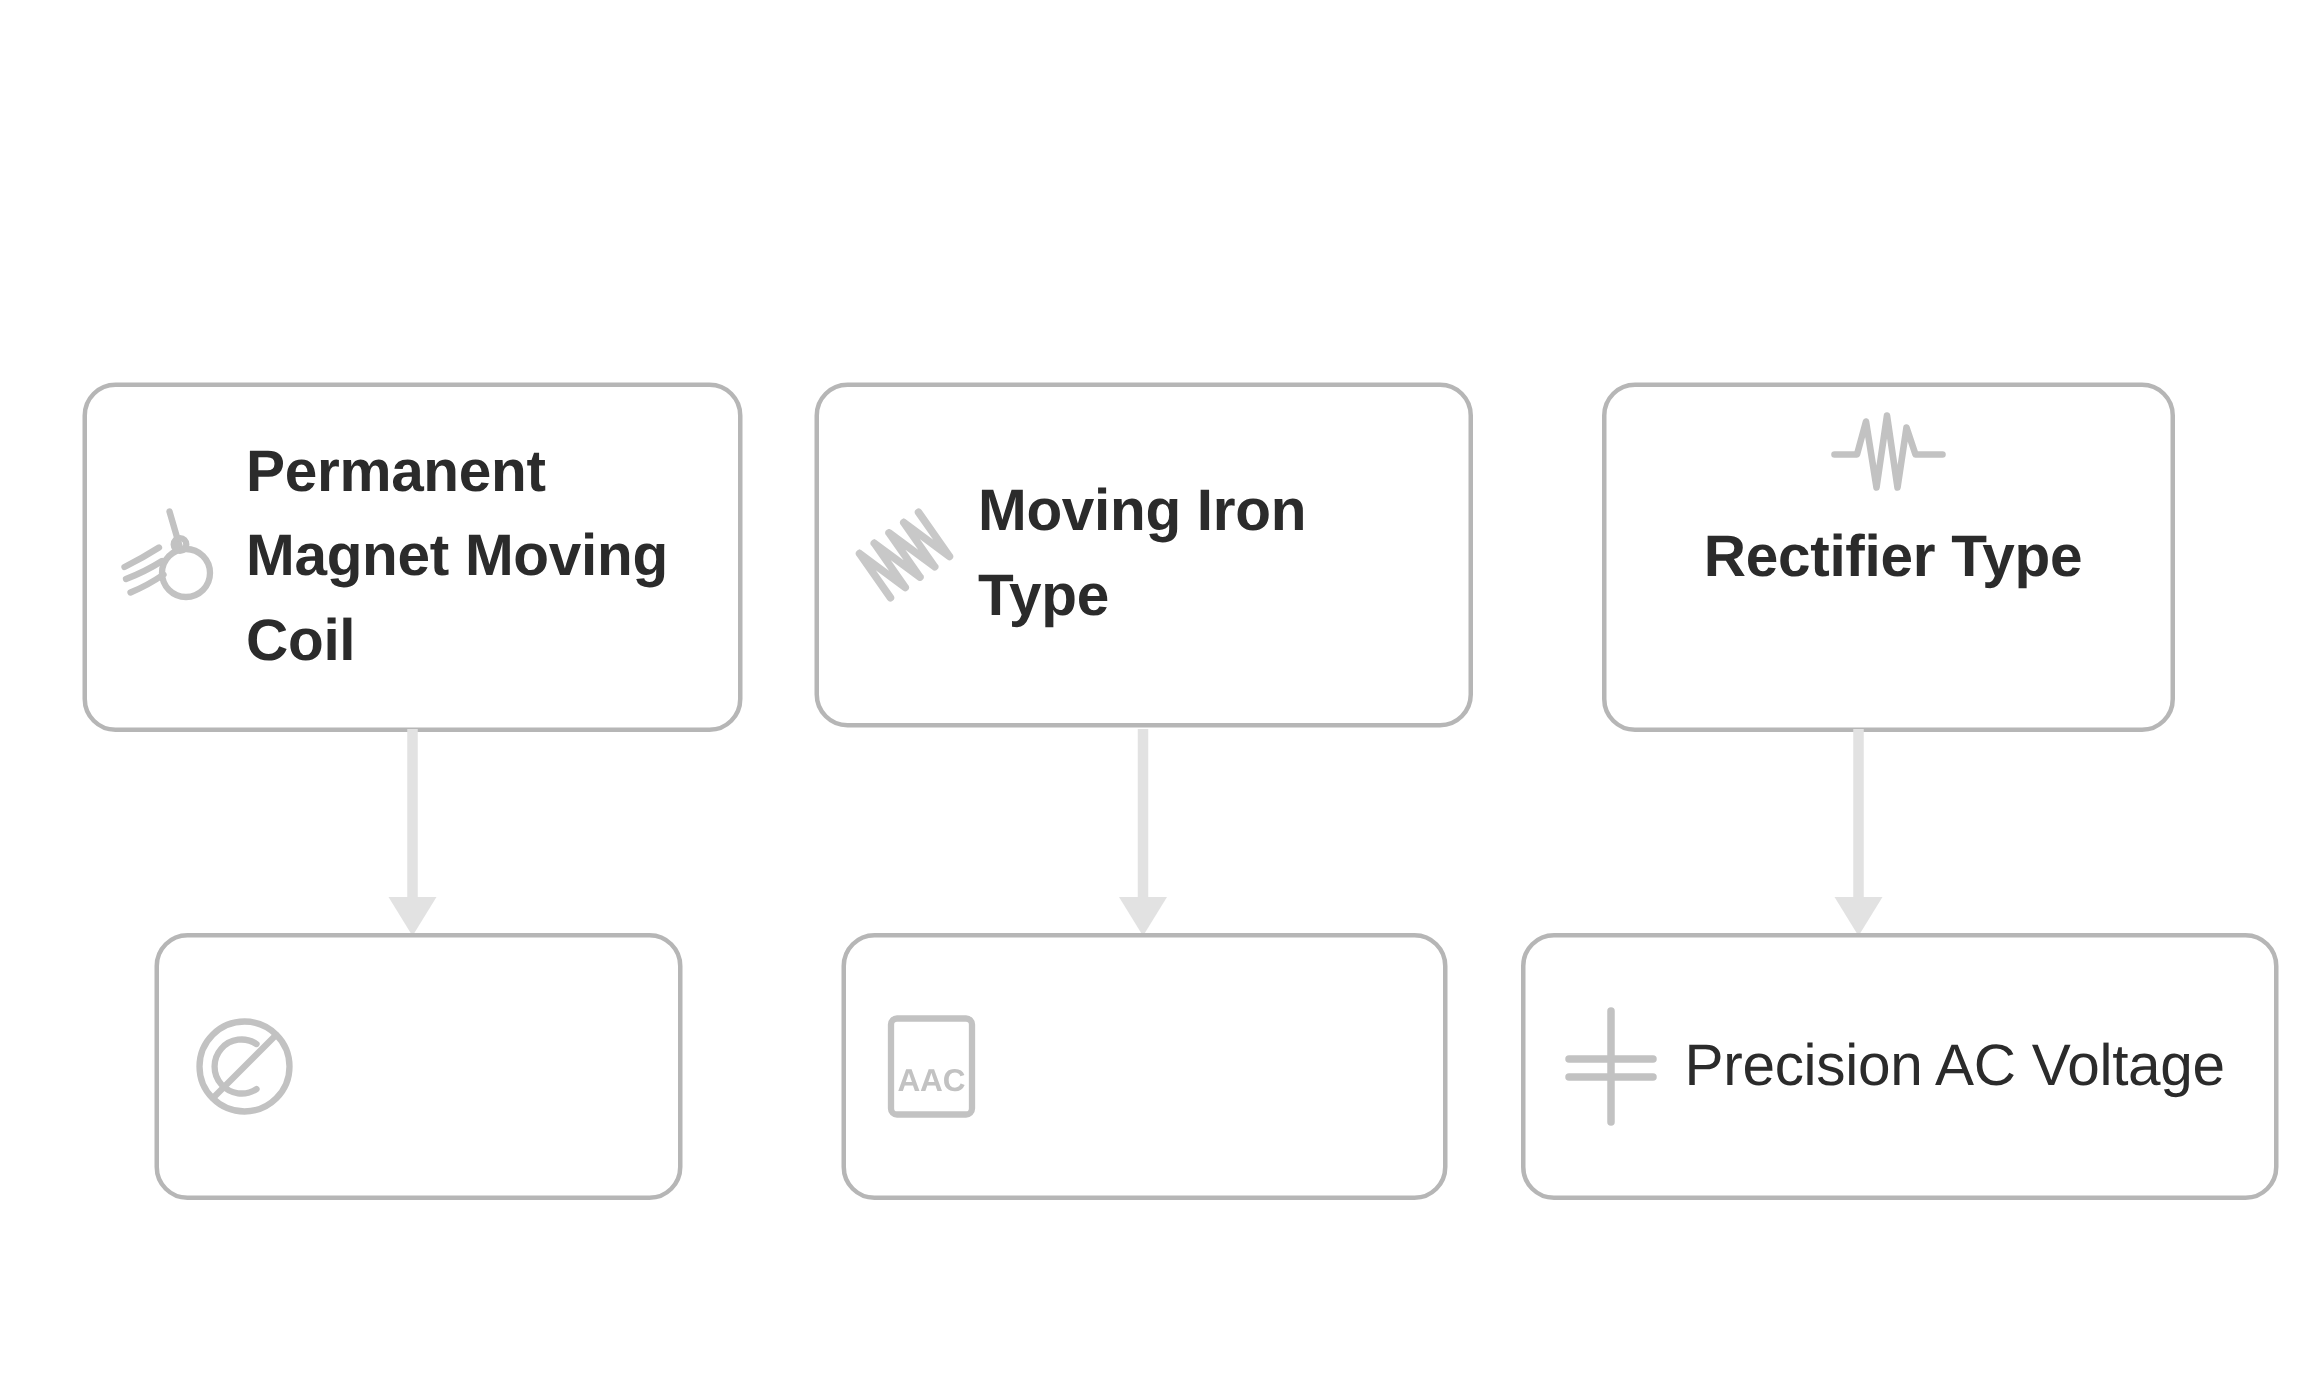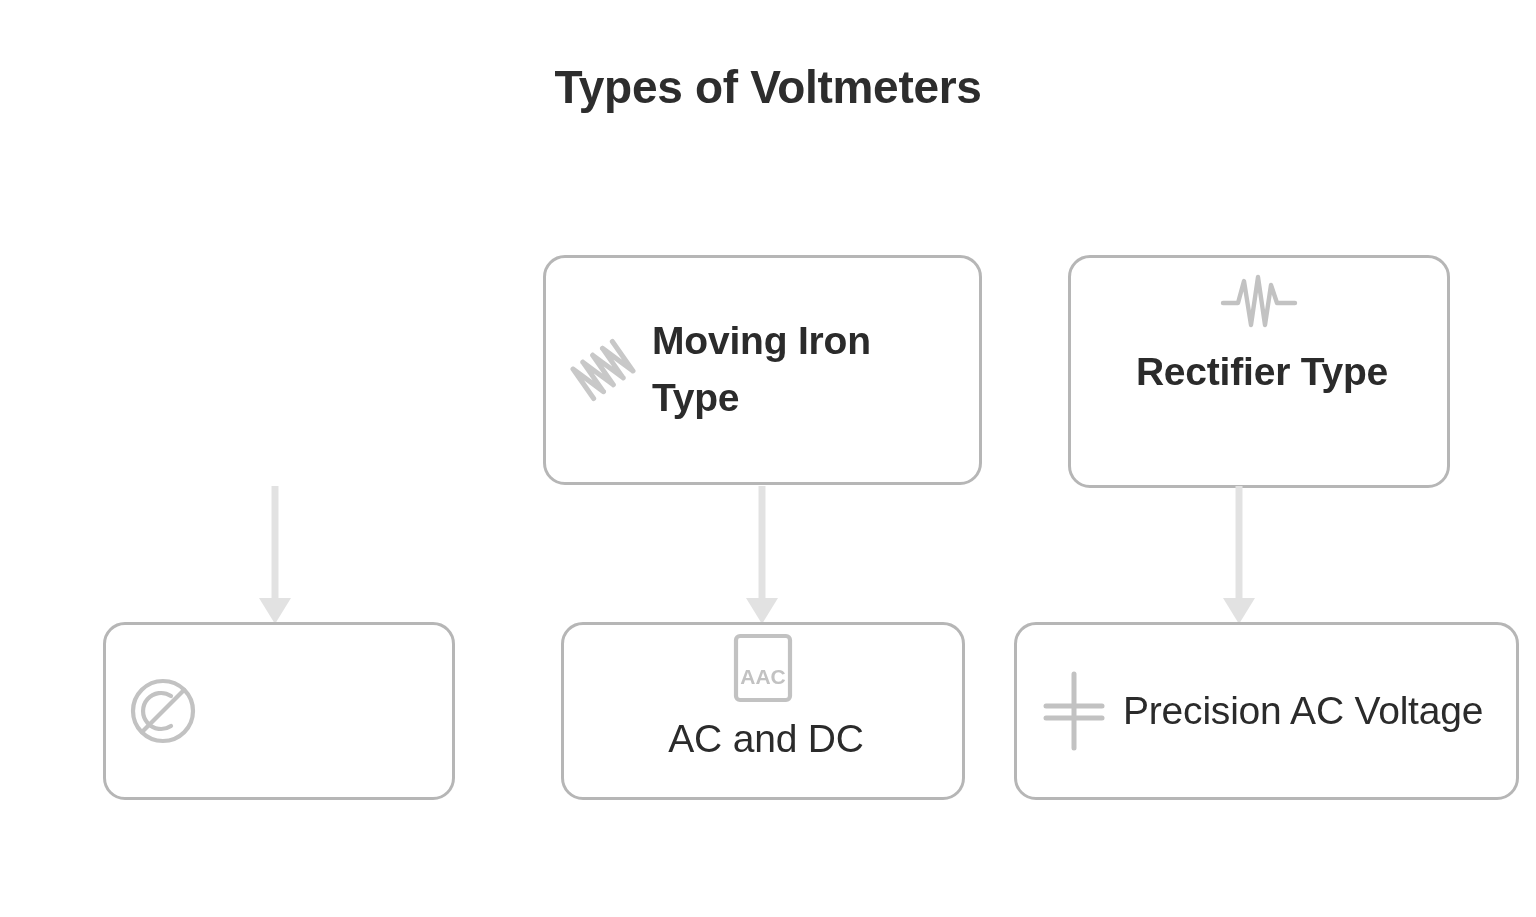--- a/index.html
+++ b/index.html
@@ -79,42 +79,56 @@
     letter-spacing: -0.2px;
   }
 
   
   #card-pmmc   { left: 55px;   top: 255px; width: 440px; height: 233px; }
   #card-mi     { left: 543px;  top: 255px; width: 439px; height: 230px; }
   #card-rect   { left: 1068px; top: 255px; width: 382px; height: 233px; flex-direction: column; }
 
   
   #card-dc     { left: 103px;  top: 622px; width: 352px; height: 178px; }
-  #card-acdc   { left: 561px;  top: 622px; width: 404px; height: 178px; flex-direction: column; }
+  #card-acdc   { left: 561px;  top: 622px; width: 404px; height: 178px; }
   #card-pac    { left: 1014px; top: 622px; width: 505px; height: 178px; }
 
   
   .connector {
     position: absolute;
     width: 40px;
     height: 140px;
   }
   #arrow-1 { left: 255px;  top: 486px; }
   #arrow-2 { left: 742px;  top: 486px; }
   #arrow-3 { left: 1219px; top: 486px; }
 
   .icon-svg { display: block; }
 </style>
 </head>
 <body>
 
 <div id="diagram-root">
 
-  <div class="page-title">Types of Voltmeters</div>
-
+
+  <div class="card top" id="card-pmmc">
+    <span class="icon-slot">
+      <svg class="icon-svg" width="80" height="80" viewBox="0 0 80 80" aria-hidden="true">
+        <g fill="none" stroke="#c2c2c2" stroke-width="4.2" stroke-linecap="round">
+          <circle cx="49" cy="50" r="16"></circle>
+          <line x1="45" y1="33" x2="38" y2="9"></line>
+          <circle cx="45" cy="31" r="4.2"></circle>
+          <path d="M8 46 Q20 40 31 33"></path>
+          <path d="M9 54 Q22 49 33 42"></path>
+          <path d="M12 63 Q24 58 34 51"></path>
+        </g>
+      </svg>
+    </span>
+    <span class="card-label">Permanent Magnet Moving Coil</span>
+  </div>
 
   <div class="card top" id="card-mi">
     <span class="icon-slot">
       <svg class="icon-svg" width="76" height="76" viewBox="0 0 76 76" aria-hidden="true">
         <g transform="rotate(-35 38 38)">
           <path d="M14 20 L14 56 M14 20 L26 56 M26 56 L26 20 M26 20 L38 56 M38 56 L38 20 M38 20 L50 56 M50 56 L50 20 M50 20 L62 56 M62 56 L62 20" fill="none" stroke="#c8c8c8" stroke-width="5" stroke-linecap="round" stroke-linejoin="round"></path>
         </g>
       </svg>
     </span>
     <span class="card-label">Moving Iron Type</span>
@@ -162,21 +176,20 @@
     </span>
   </div>
 
   <div class="card bottom" id="card-acdc">
     <span class="icon-slot">
       <svg class="icon-svg" width="72" height="76" viewBox="0 0 72 76" aria-hidden="true">
         <rect x="9" y="6" width="54" height="64" rx="4" ry="4" fill="none" stroke="#c2c2c2" stroke-width="4.2"></rect>
         <text x="36" y="54" text-anchor="middle" font-family="'Liberation Sans', sans-serif" font-size="21" font-weight="bold" fill="#c2c2c2">AAC</text>
       </svg>
     </span>
-    <span class="card-label">AC and DC</span>
   </div>
 
   <div class="card bottom" id="card-pac">
     <span class="icon-slot">
       <svg class="icon-svg" width="72" height="86" viewBox="0 0 72 86" aria-hidden="true">
         <g stroke="#c2c2c2" stroke-width="5" stroke-linecap="round">
           <line x1="36" y1="6" x2="36" y2="80"></line>
           <line x1="8" y1="38" x2="64" y2="38"></line>
           <line x1="8" y1="50" x2="64" y2="50"></line>
         </g>

